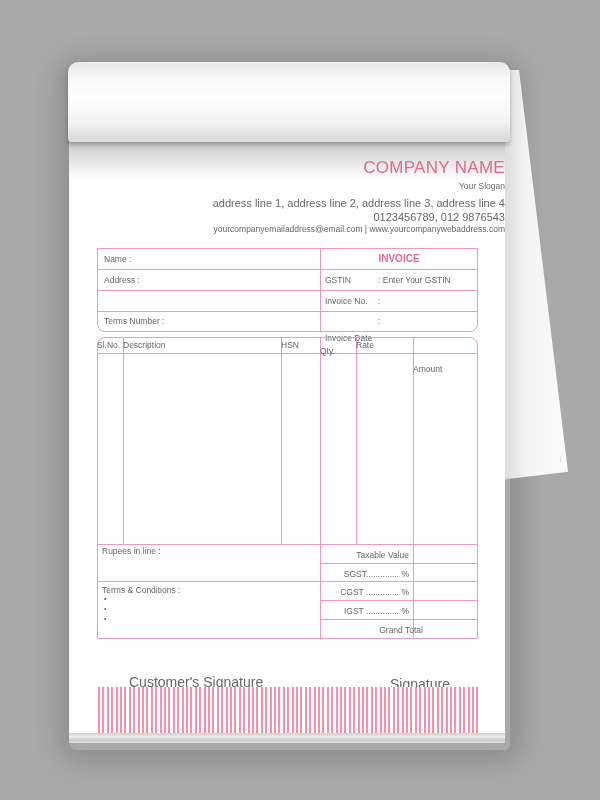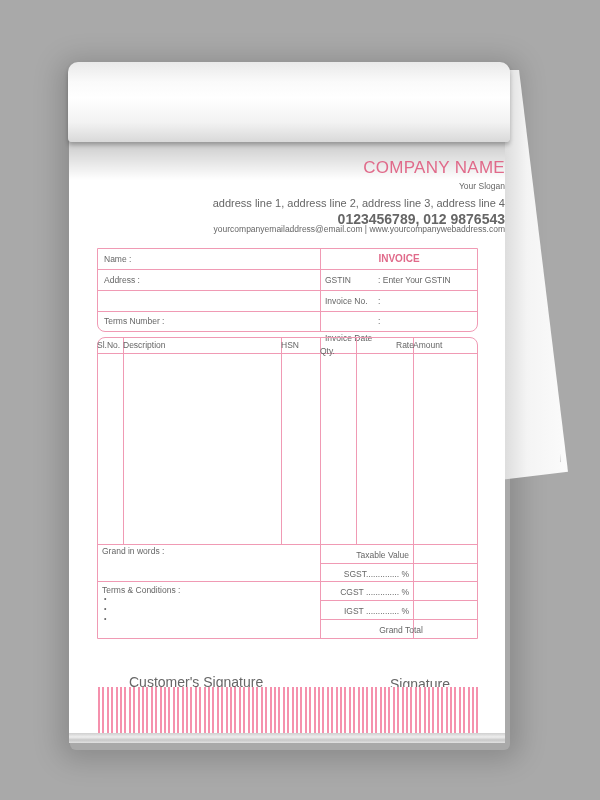--- a/index.html
+++ b/index.html
@@ -22,21 +22,21 @@
          border-radius:10px 10px 4px 4px;
          background:linear-gradient(180deg,#e9e9e9 0%,#fafafa 25%,#ffffff 45%,#f3f3f3 75%,#d9d9d9 100%);
          box-shadow:0 3px 4px rgba(0,0,0,0.25); }
   .pad-bottom { position:absolute; left:69px; top:733px; width:436px; height:10px;
          background:linear-gradient(180deg,#cfcfcf,#eee 40%,#c8c8c8 70%,#e2e2e2); }
 
   .hdr { position:absolute; left:69px; width:436px; text-align:right; }
   .company { top:158px; font-size:17px; color:#e06a8a; letter-spacing:0.3px; }
   .slogan { top:181px; font-size:8.5px; color:#666; }
   .addr { top:197px; font-size:11px; color:#666; }
-  .phone { top:211px; font-size:14px; color:#666;font-weight:bold; }
+  .phone { top:211px; font-size:11px; color:#666; }
   .web { top:224px; font-size:8.5px; color:#666; }
   .box { position:absolute; border:1px solid #f09ab4; box-sizing:border-box; }
   .cell { position:absolute; box-sizing:border-box; font-size:8.5px; color:#666; }
   .hl { position:absolute; height:0; border-top:1px solid #f09ab4; }
   .vl { position:absolute; width:0; border-left:1px solid #f09ab4; }
 
   .info-box { left:97px; top:248px; width:381px; height:84px; border-radius:0 0 8px 8px; }
   .items-box { left:97px; top:337px; width:381px; height:302px; border-radius:8px 8px 0 0; }
 
   .th { position:absolute; top:340px; font-size:8.5px; color:#666; text-align:left; }
@@ -86,30 +86,30 @@
 <div class="vl" style="left:123px;top:337px;height:207px;"></div>
 <div class="vl" style="left:281px;top:337px;height:207px;"></div>
 <div class="vl" style="left:320px;top:337px;height:302px;"></div>
 <div class="vl" style="left:356px;top:337px;height:207px;"></div>
 <div class="vl" style="left:413px;top:337px;height:302px;"></div>
 
 <div class="th" style="left:97px;width:26px;">Sl.No.</div>
 <div class="th" style="left:123px;width:158px;">Description</div>
 <div class="th" style="left:281px;width:39px;">HSN</div>
 <div class="th" style="left:320px;width:36px;margin-top:6px;">Qty.</div>
-<div class="th" style="left:356px;width:57px;padding-left:40px;">Rate</div>
-<div class="th" style="left:413px;width:46px;">Amount</div>
+<div class="th" style="left:356px;width:57px;">Rate</div>
+<div class="th" style="left:413px;width:46px;margin-top:24px;">Amount</div>
 
 <div class="hl" style="left:97px;top:544px;width:381px;"></div>
 <div class="hl" style="left:320px;top:563px;width:158px;"></div>
 <div class="hl" style="left:97px;top:581px;width:381px;"></div>
 <div class="hl" style="left:320px;top:600px;width:158px;"></div>
 <div class="hl" style="left:320px;top:619px;width:158px;"></div>
 
-<div class="cell" style="left:102px;top:546px;">Grand in words :</div>
+<div class="cell" style="left:102px;top:546px;">Rupees in line :</div>
 <div class="cell" style="left:102px;top:585px;">Terms &amp; Conditions :</div>
 <div class="cell" style="left:104px;top:595px;font-size:7px;">•</div>
 <div class="cell" style="left:104px;top:605px;font-size:7px;">•</div>
 <div class="cell" style="left:104px;top:615px;font-size:7px;">•</div>
 
 <div class="cell rt" style="left:320px;top:550px;width:89px;">Taxable Value</div>
 <div class="cell rt" style="left:320px;top:569px;width:89px;">SGST.............. %</div>
 <div class="cell rt" style="left:320px;top:587px;width:89px;">CGST .............. %</div>
 <div class="cell rt" style="left:320px;top:606px;width:89px;">IGST .............. %</div>
 <div class="cell rt" style="left:320px;top:625px;width:103px;">Grand Total</div>

